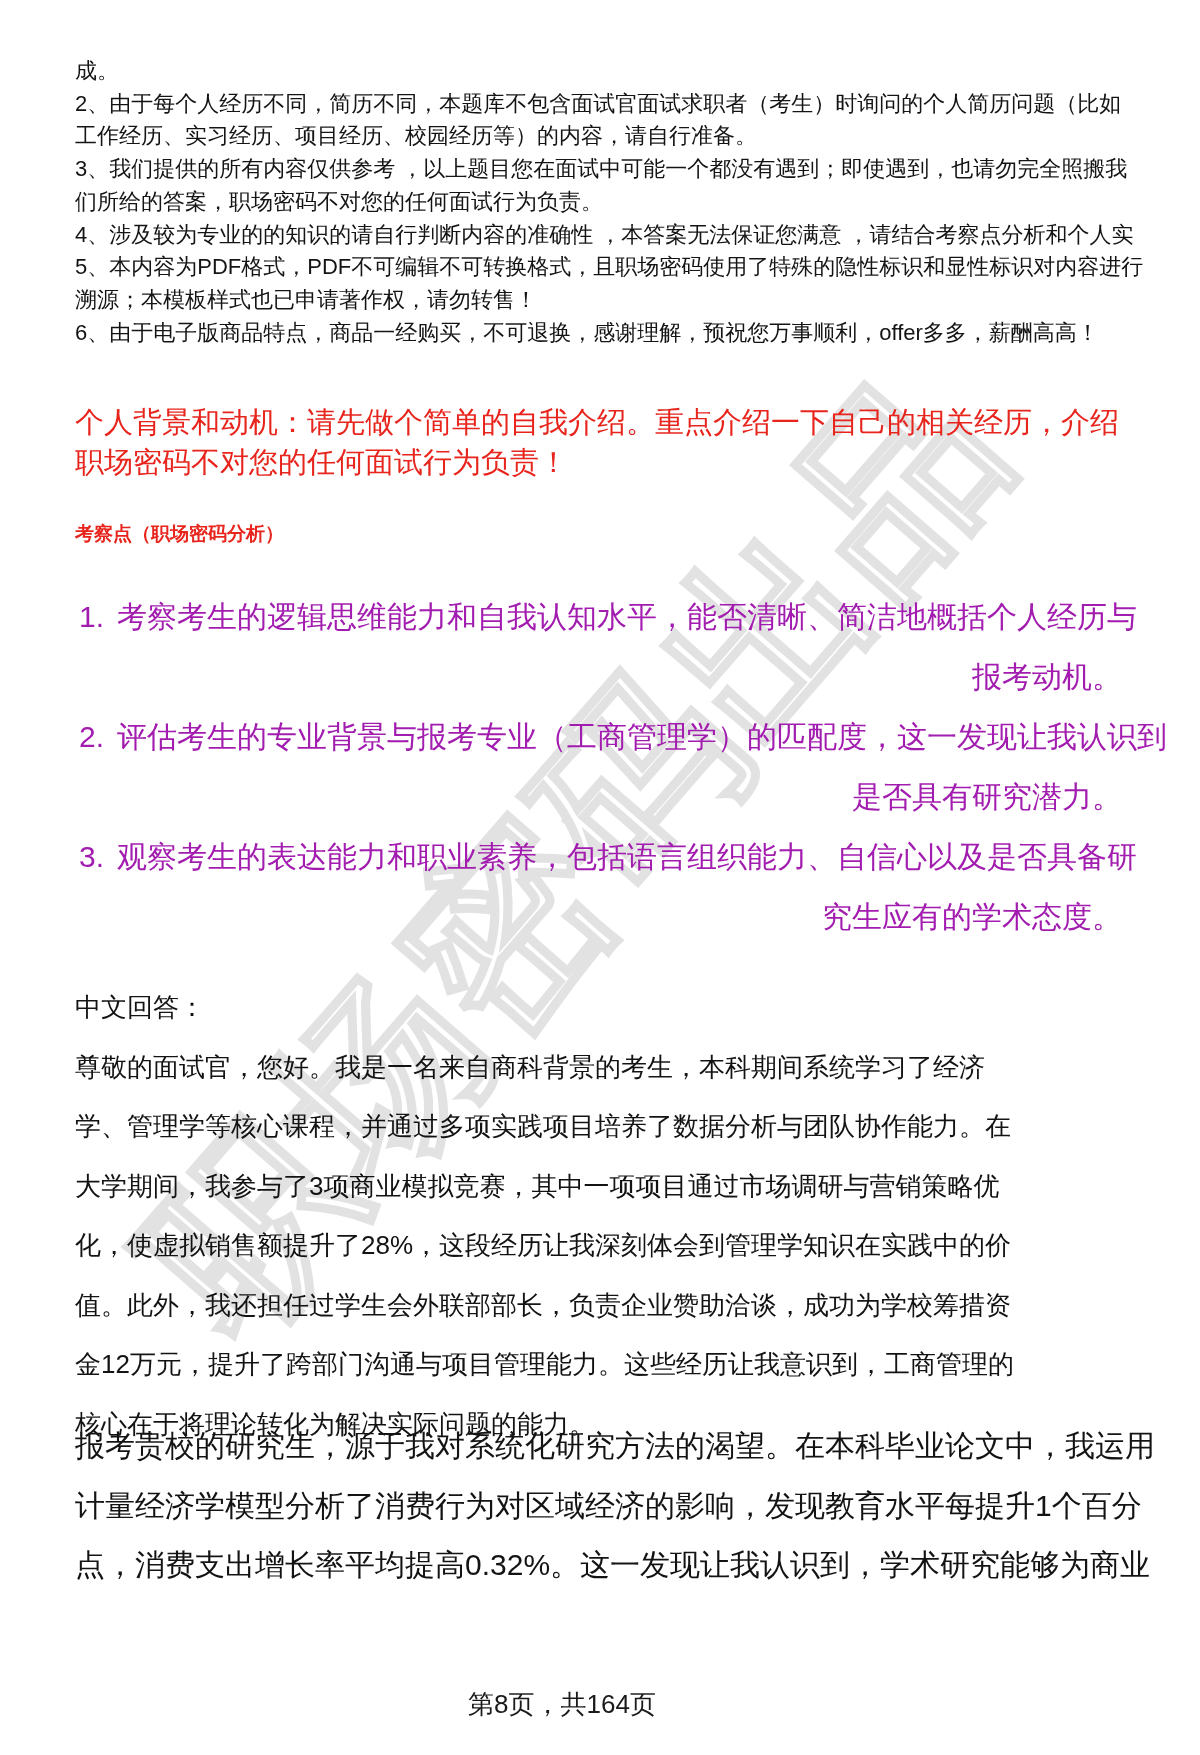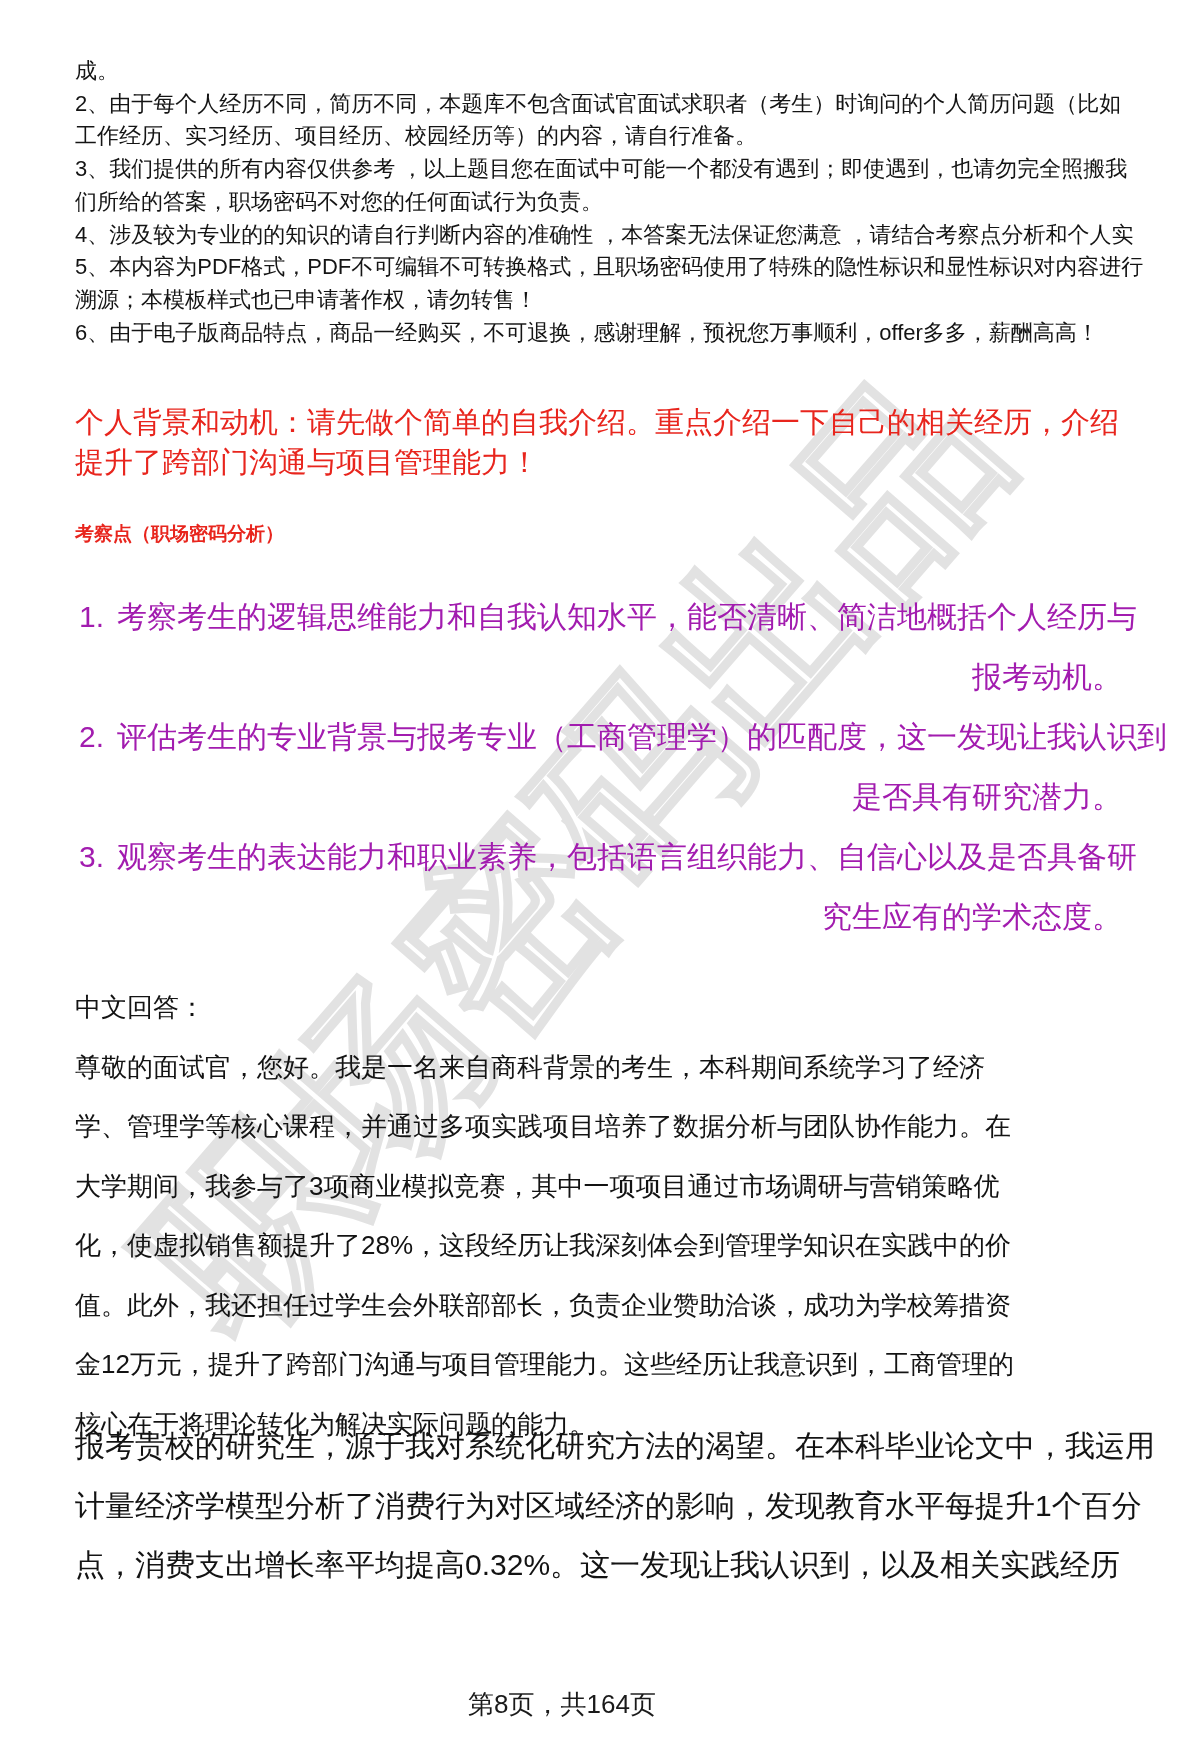--- a/index.html
+++ b/index.html
@@ -51,21 +51,21 @@
         <div class="ln">3、我们提供的所有内容仅供参考 ，以上题目您在面试中可能一个都没有遇到；即使遇到，也请勿完全照搬我</div>
         <div class="ln">们所给的答案，职场密码不对您的任何面试行为负责。</div>
         <div class="ln">4、涉及较为专业的的知识的请自行判断内容的准确性 ，本答案无法保证您满意 ，请结合考察点分析和个人实</div>
         <div class="ln">5、本内容为PDF格式，PDF不可编辑不可转换格式，且职场密码使用了特殊的隐性标识和显性标识对内容进行</div>
         <div class="ln">溯源；本模板样式也已申请著作权，请勿转售！</div>
         <div class="ln">6、由于电子版商品特点，商品一经购买，不可退换，感谢理解，预祝您万事顺利，offer多多，薪酬高高！</div>
       </div>
 
     <div class="block q-heading" style="color: rgb(232, 37, 29);">
         <div class="ln">个人背景和动机：请先做个简单的自我介绍。重点介绍一下自己的相关经历，介绍</div>
-        <div class="ln">提升了跨部门沟通与项目管理能力！</div>
+        <div class="ln">职场密码不对您的任何面试行为负责！</div>
       </div>
 
     <div class="block section-heading" style="color: rgb(232, 37, 29);">
       <span class="ln">考察点（职场密码分析）</span>
     </div>
 
     <div class="block points">
         <div class="ln p-first"><span class="num">1.</span><span>考察考生的逻辑思维能力和自我认知水平，能否清晰、简洁地概括个人经历与</span></div>
         <div class="ln p-cont">报考动机。</div>
         <div class="ln p-first"><span class="num">2.</span><span>评估考生的专业背景与报考专业（工商管理学）的匹配度，这一发现让我认识到</span></div>
@@ -83,18 +83,18 @@
           <div class="ln">化，使虚拟销售额提升了28%，这段经历让我深刻体会到管理学知识在实践中的价</div>
           <div class="ln">值。此外，我还担任过学生会外联部部长，负责企业赞助洽谈，成功为学校筹措资</div>
           <div class="ln">金12万元，提升了跨部门沟通与项目管理能力。这些经历让我意识到，工商管理的</div>
           <div class="ln">核心在于将理论转化为解决实际问题的能力。</div>
         </div>
     </div>
 
     <div class="block answer2">
         <div class="ln">报考贵校的研究生，源于我对系统化研究方法的渴望。在本科毕业论文中，我运用</div>
         <div class="ln">计量经济学模型分析了消费行为对区域经济的影响，发现教育水平每提升1个百分</div>
-        <div class="ln">点，消费支出增长率平均提高0.32%。这一发现让我认识到，以及相关实践经历</div>
+        <div class="ln">点，消费支出增长率平均提高0.32%。这一发现让我认识到，学术研究能够为商业</div>
       </div>
 
     <div class="footer">第8页，共164页</div>
   </div>
 </div>
 
 </body></html>

